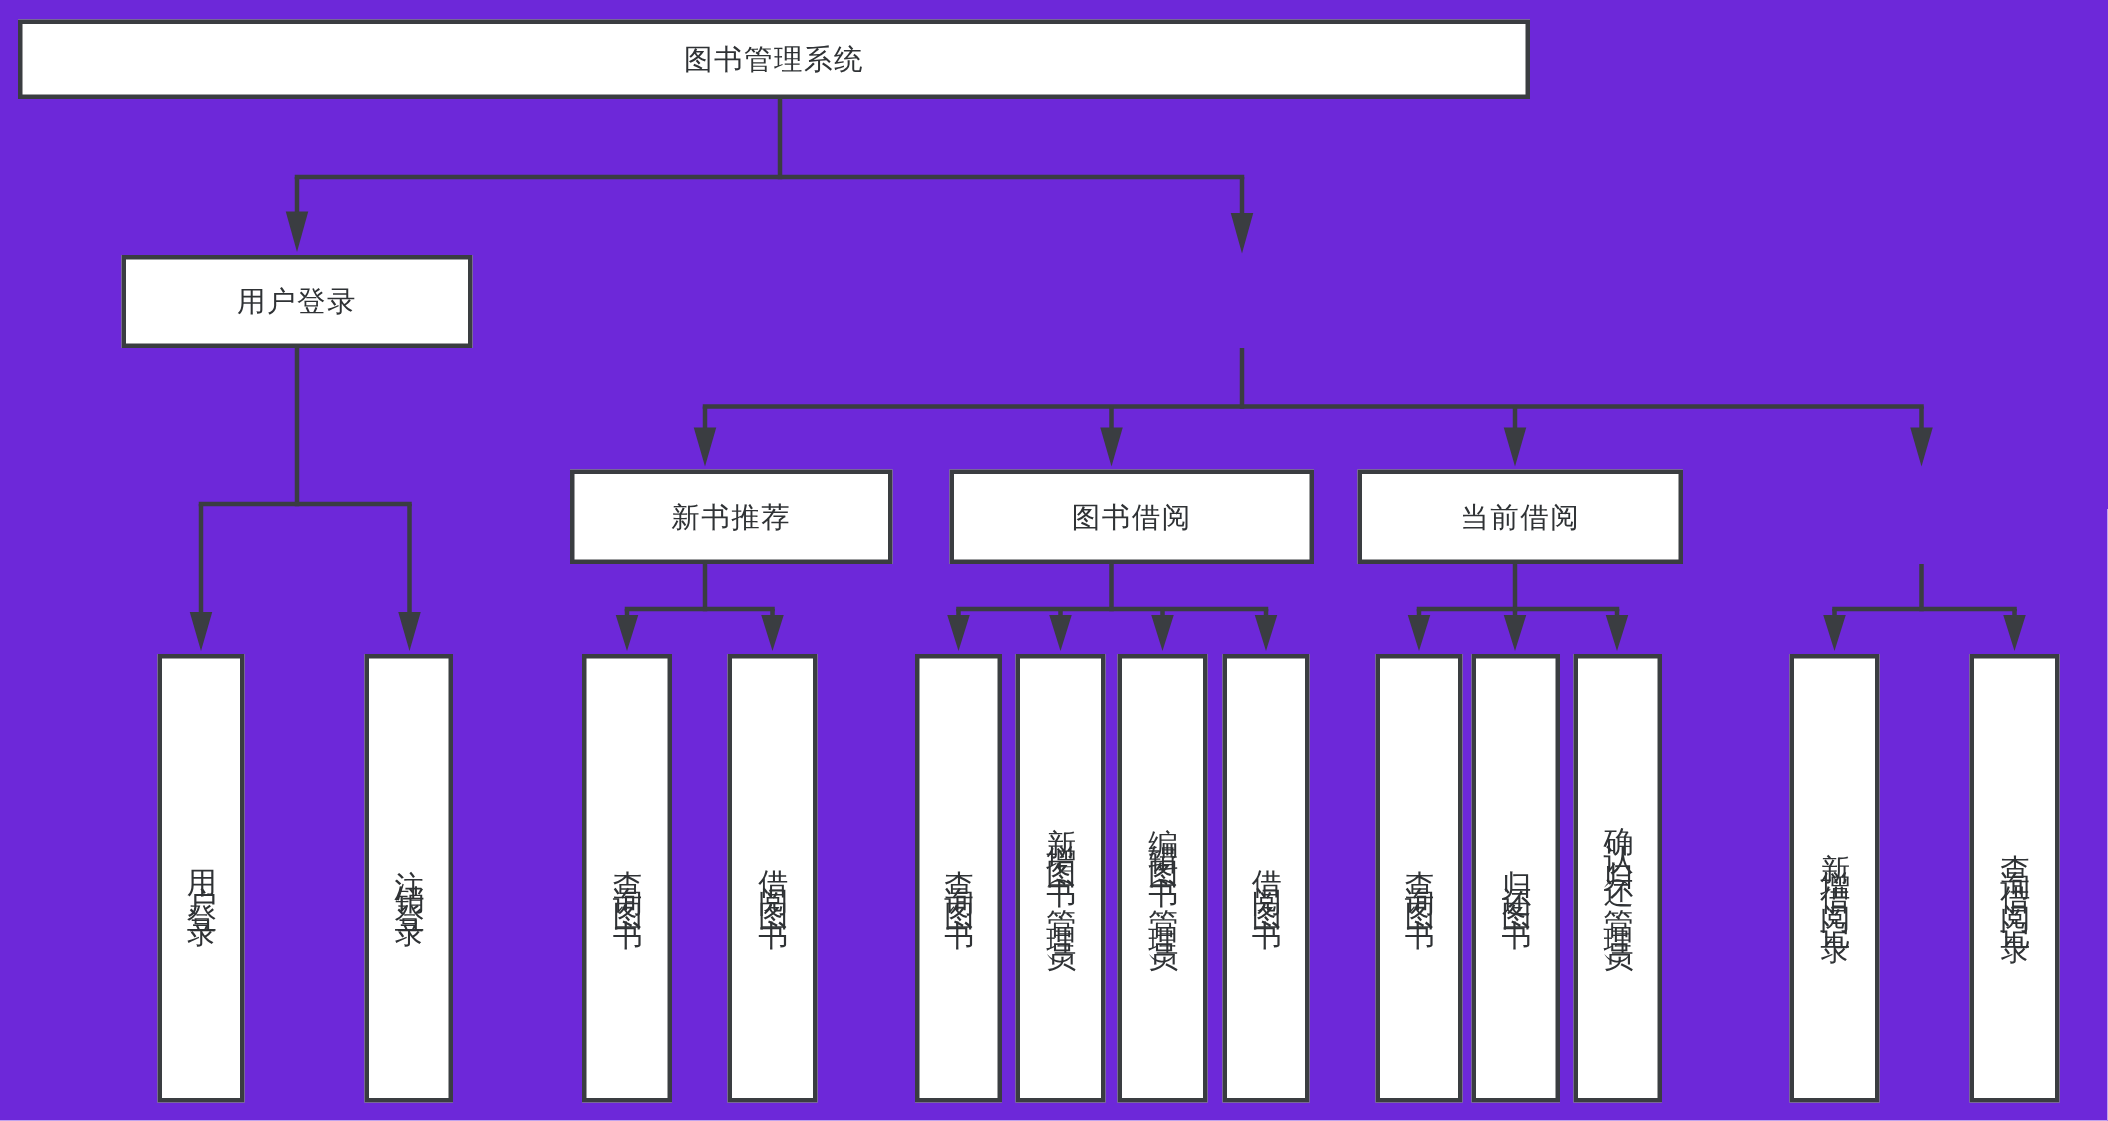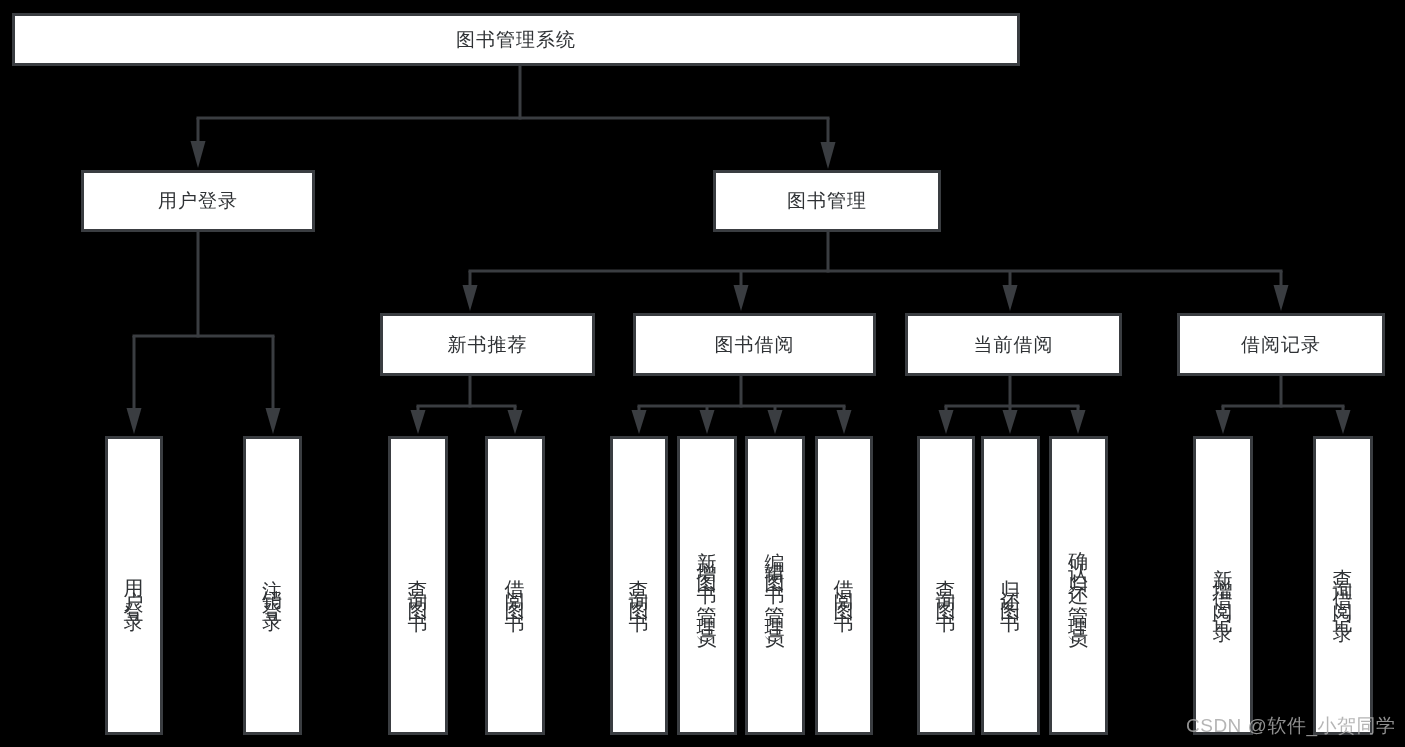--- a/index.html
+++ b/index.html
@@ -1,19 +1,19 @@
 <!DOCTYPE html>
 <html><head>
 <meta charset="utf-8">
 <style>
   html,body{margin:0;padding:0;background:#ffffff;}
   #canvas{
     position:relative;
     width:1405px;height:747px;
-    background:#000000;
+    background:#6d28d9;
     font-family:"Liberation Sans","DejaVu Sans",sans-serif;
     overflow:hidden;
   }
   #wires{position:absolute;left:0;top:0;width:1405px;height:747px;}
   .node{
     position:absolute;
     box-sizing:border-box;
     border:3px solid #3a3d41;
     background:#ffffff;
     color:#2f3235;
@@ -121,35 +121,29 @@
     </g>
   </svg>
 
   <div class="node h" style="left:12px;top:13px;width:1008px;height:53px;">
     <span>图书管理系统</span>
   </div>
 
   <div class="node h" style="left:81px;top:170px;width:234px;height:62px;">
     <span>用户登录</span>
   </div>
-  <div class="node h" style="left:713px;top:170px;width:228px;height:62px;">
-    <span>图书管理</span>
-  </div>
 
   <div class="node h" style="left:380px;top:313px;width:215px;height:63px;">
     <span>新书推荐</span>
   </div>
   <div class="node h" style="left:633px;top:313px;width:243px;height:63px;">
     <span>图书借阅</span>
   </div>
   <div class="node h" style="left:905px;top:313px;width:217px;height:63px;">
     <span>当前借阅</span>
-  </div>
-  <div class="node h" style="left:1177px;top:313px;width:208px;height:63px;">
-    <span>借阅记录</span>
   </div>
 
   <div class="node v" style="left:105px;top:436px;width:58px;height:299px;">
     <span>用户登录</span>
   </div>
   <div class="node v" style="left:243px;top:436px;width:59px;height:299px;">
     <span>注销登录</span>
   </div>
 
   <div class="node v" style="left:388px;top:436px;width:60px;height:299px;">
@@ -182,15 +176,14 @@
     <span>确认归还（管理员）</span>
   </div>
 
   <div class="node v" style="left:1193px;top:436px;width:60px;height:299px;">
     <span>新增借阅记录</span>
   </div>
   <div class="node v" style="left:1313px;top:436px;width:60px;height:299px;">
     <span>查询借阅记录</span>
   </div>
 
-  <div id="watermark">CSDN @软件_小贺同学</div>
 
 </div>
 
 </body></html>

